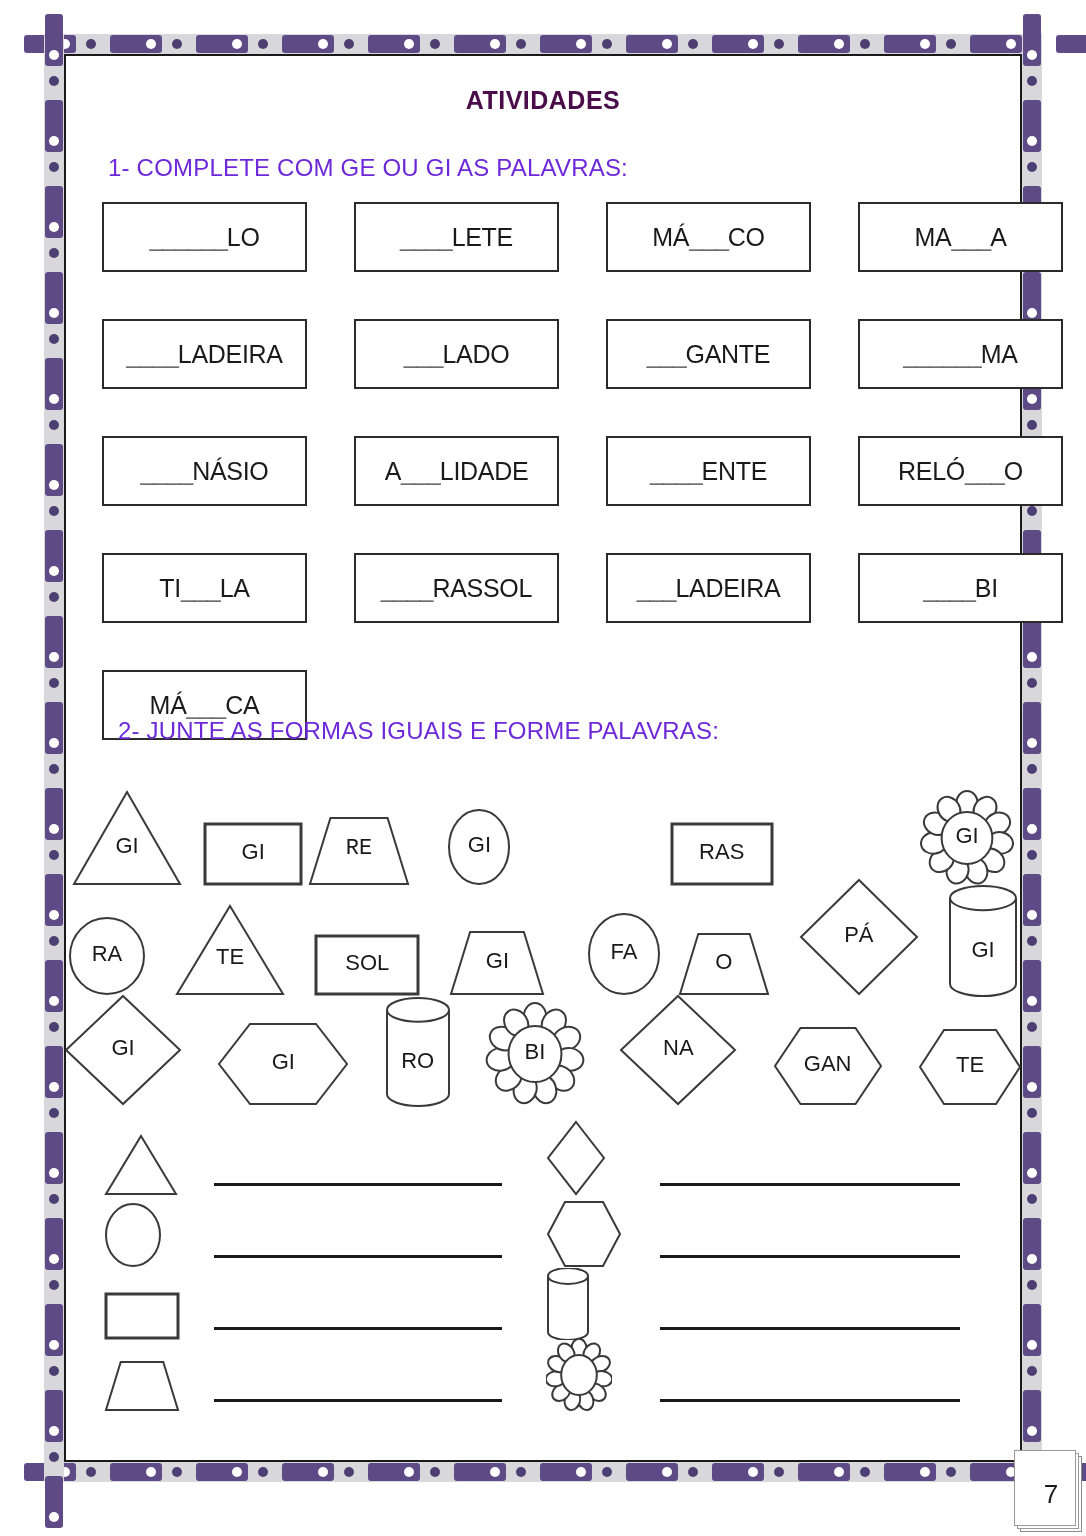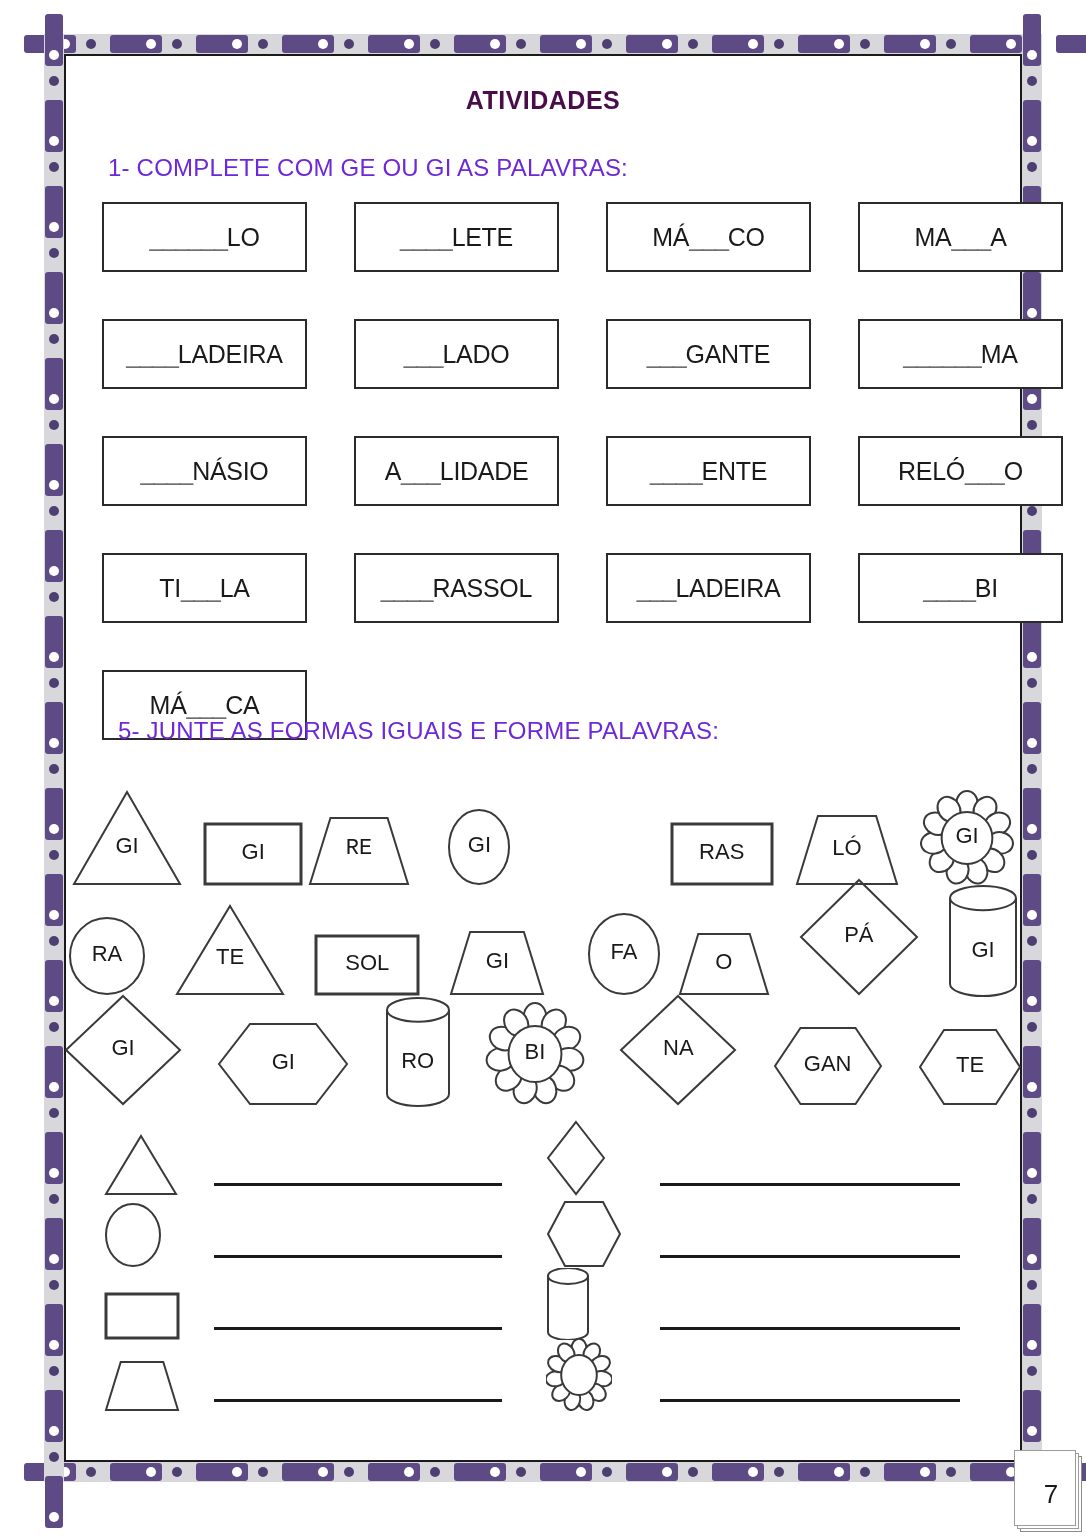--- a/index.html
+++ b/index.html
@@ -414,21 +414,21 @@
           <div class="word-text"><span class="blank">___</span><span>LADEIRA</span></div>
         </div>
         <div class="word-box">
           <div class="word-text"><span class="blank">____</span><span>BI</span></div>
         </div>
         <div class="word-box">
           <div class="word-text"><span>MÁ</span><span class="blank">___</span><span>CA</span></div>
         </div>
       </div>
 
-    <div class="q-label" id="q2-label">5- JUNTE AS FORMAS IGUAIS E FORME PALAVRAS:</div>
+    <div class="q-label" id="q2-label">2- JUNTE AS FORMAS IGUAIS E FORME PALAVRAS:</div>
 
     <div class="shape-row" id="shape-row-0">
         <div class="shape" style="left: 8px; width: 110px; height: 96px;">
           <svg width="110" height="96" viewBox="0 0 110 96" fill="none" stroke="#3a3a3a" stroke-width="2">
             <polygon points="55,2 108,94 2,94"></polygon>
           </svg>
           <div class="lbl" style="top: 42.6px;">GI</div>
         </div>
         <div class="shape" style="left: 139.143px; width: 100px; height: 64px;">
           <svg width="100" height="64" viewBox="0 0 100 64" fill="none" stroke="#3a3a3a" stroke-width="3">
@@ -446,26 +446,20 @@
           <svg width="64" height="78" viewBox="0 0 64 78" fill="none" stroke="#3a3a3a" stroke-width="2">
             <ellipse cx="32" cy="39" rx="30" ry="37"></ellipse>
           </svg>
           <div class="lbl" style="top: 24px;">GI</div>
         </div>
         <div class="shape" style="left: 605.714px; width: 104px; height: 64px;">
           <svg width="104" height="64" viewBox="0 0 104 64" fill="none" stroke="#3a3a3a" stroke-width="3">
             <rect x="2" y="2" width="100" height="60"></rect>
           </svg>
           <div class="lbl" style="top: 17px;">RAS</div>
-        </div>
-        <div class="shape" style="left: 730.857px; width: 104px; height: 72px;">
-          <svg width="104" height="72" viewBox="0 0 104 72" fill="none" stroke="#3a3a3a" stroke-width="2">
-            <polygon points="22.88,2 81.12,2 102,70 2,70"></polygon>
-          </svg>
-          <div class="lbl" style="top: 21px;">LÓ</div>
         </div>
         <div class="shape" style="left: 856px; width: 94px; height: 96px;">
           <svg width="94" height="96" viewBox="0 0 94 96" fill="none" stroke="#3a3a3a" stroke-width="2">
             <ellipse cx="47.0" cy="13.9" rx="10.8" ry="13.0" transform="rotate(0.0 47.0 13.9)" fill="#fff"></ellipse>
             <ellipse cx="65.0" cy="19.3" rx="10.8" ry="13.0" transform="rotate(32.7 65.0 19.3)" fill="#fff"></ellipse>
             <ellipse cx="77.4" cy="33.8" rx="10.8" ry="13.0" transform="rotate(65.5 77.4 33.8)" fill="#fff"></ellipse>
             <ellipse cx="80.0" cy="52.9" rx="10.8" ry="13.0" transform="rotate(98.2 80.0 52.9)" fill="#fff"></ellipse>
             <ellipse cx="72.2" cy="70.3" rx="10.8" ry="13.0" transform="rotate(130.9 72.2 70.3)" fill="#fff"></ellipse>
             <ellipse cx="56.4" cy="80.7" rx="10.8" ry="13.0" transform="rotate(163.6 56.4 80.7)" fill="#fff"></ellipse>
             <ellipse cx="37.6" cy="80.7" rx="10.8" ry="13.0" transform="rotate(196.4 37.6 80.7)" fill="#fff"></ellipse>

